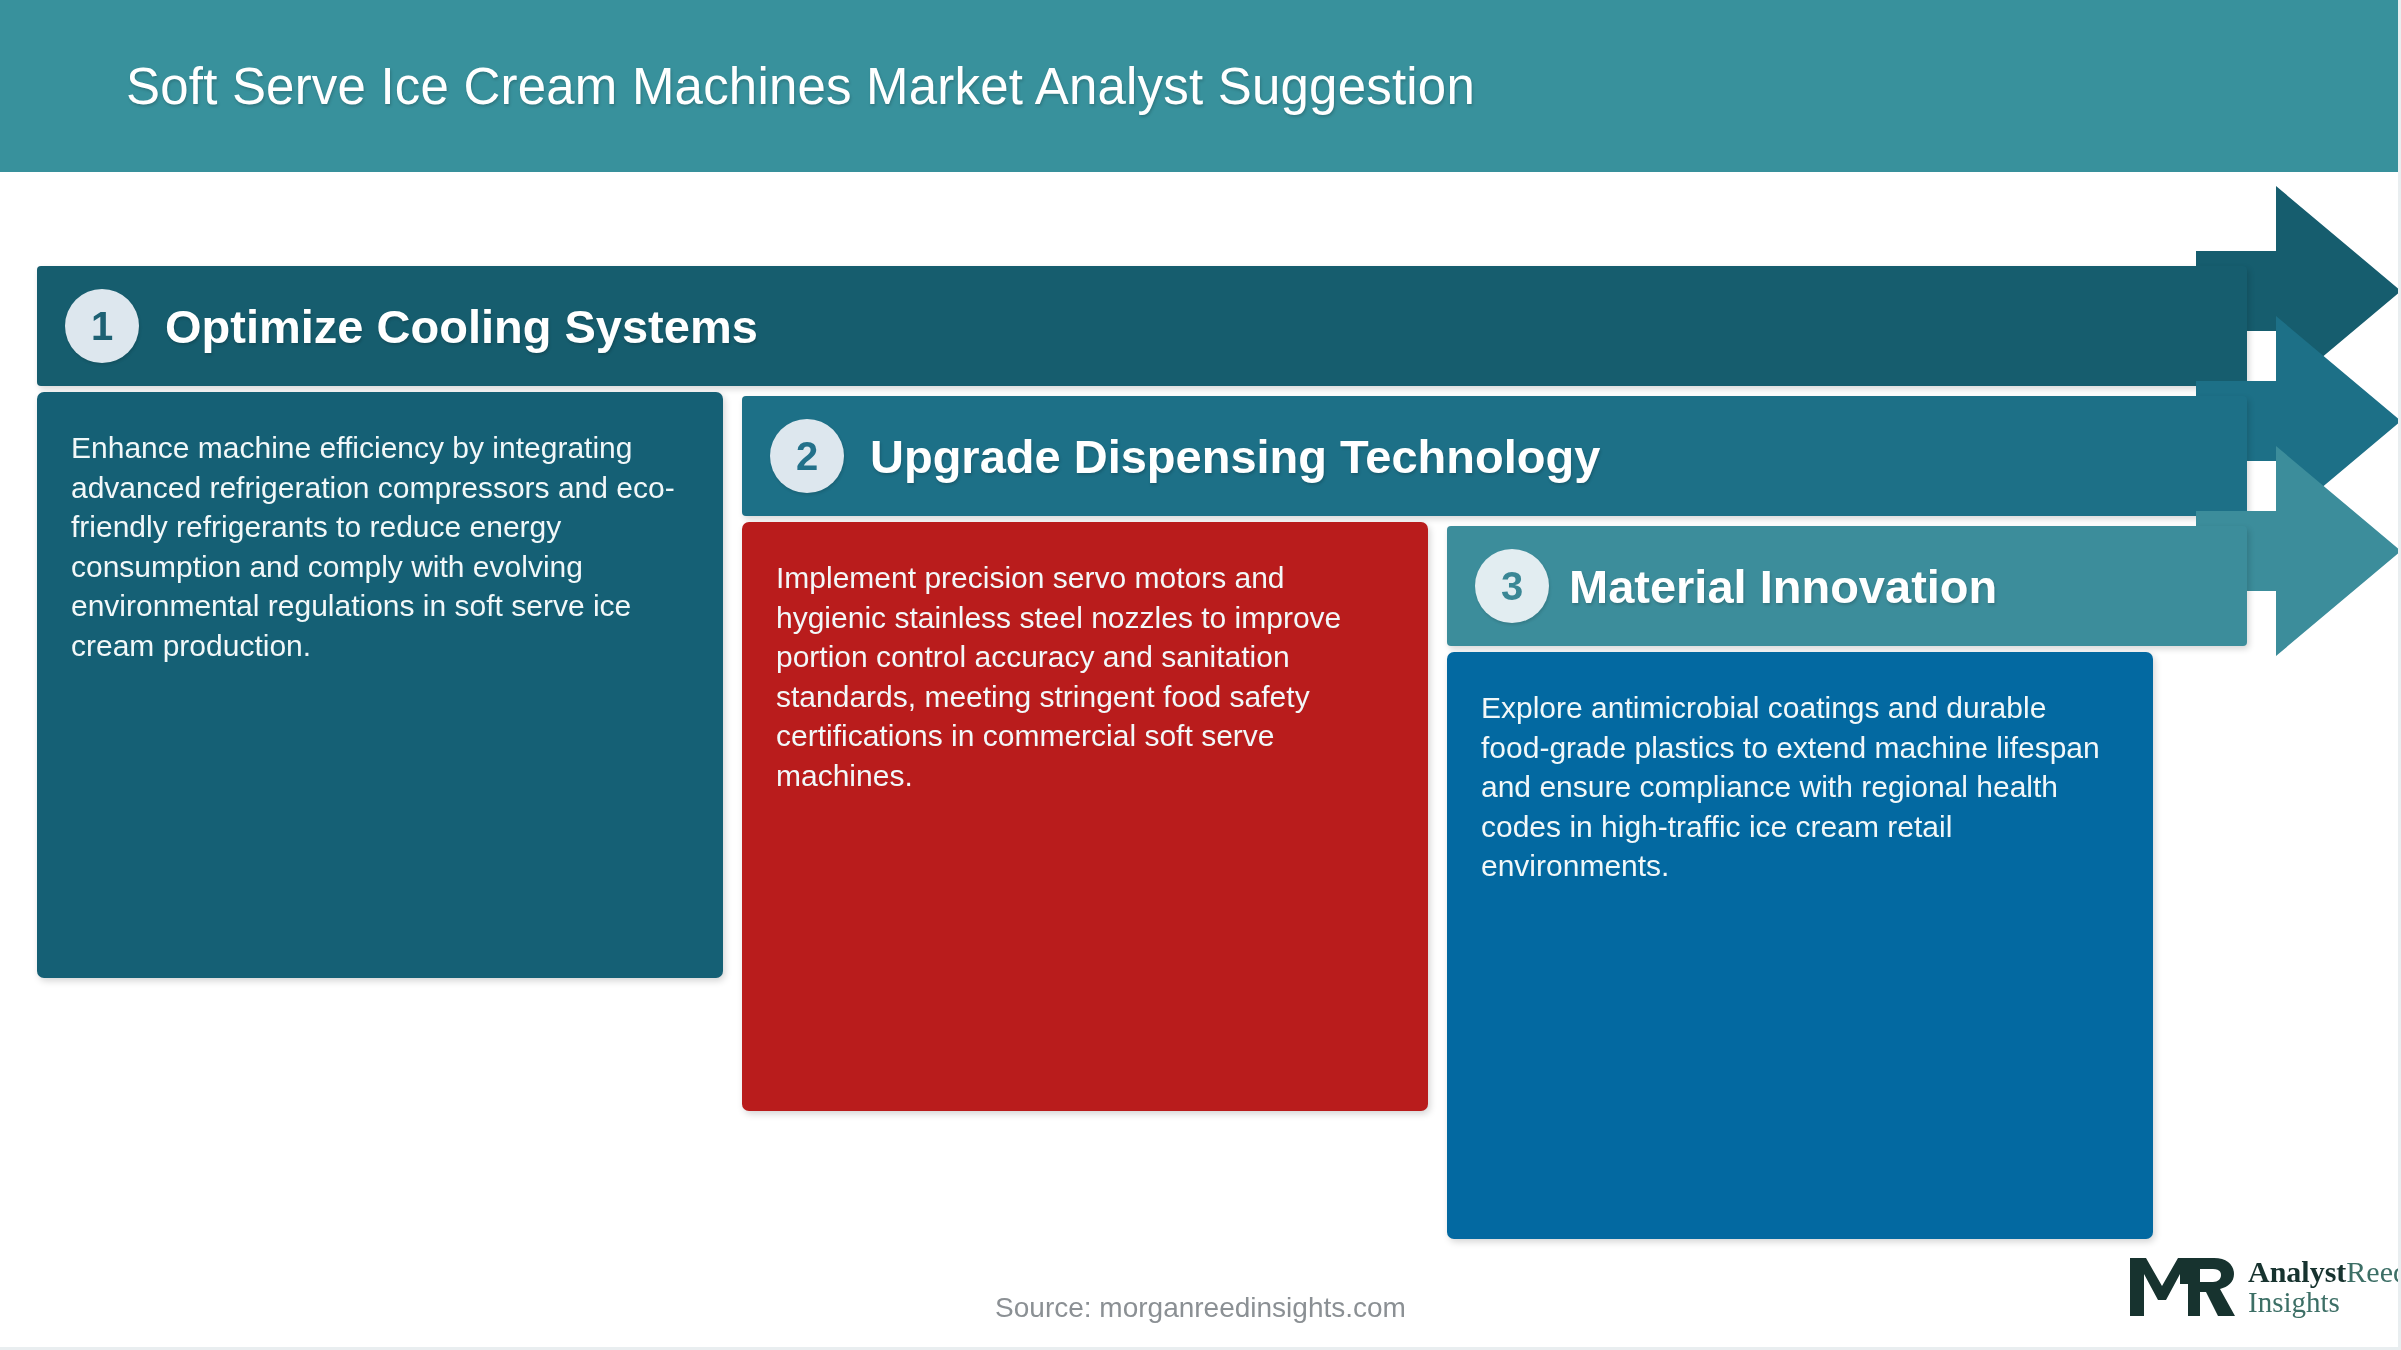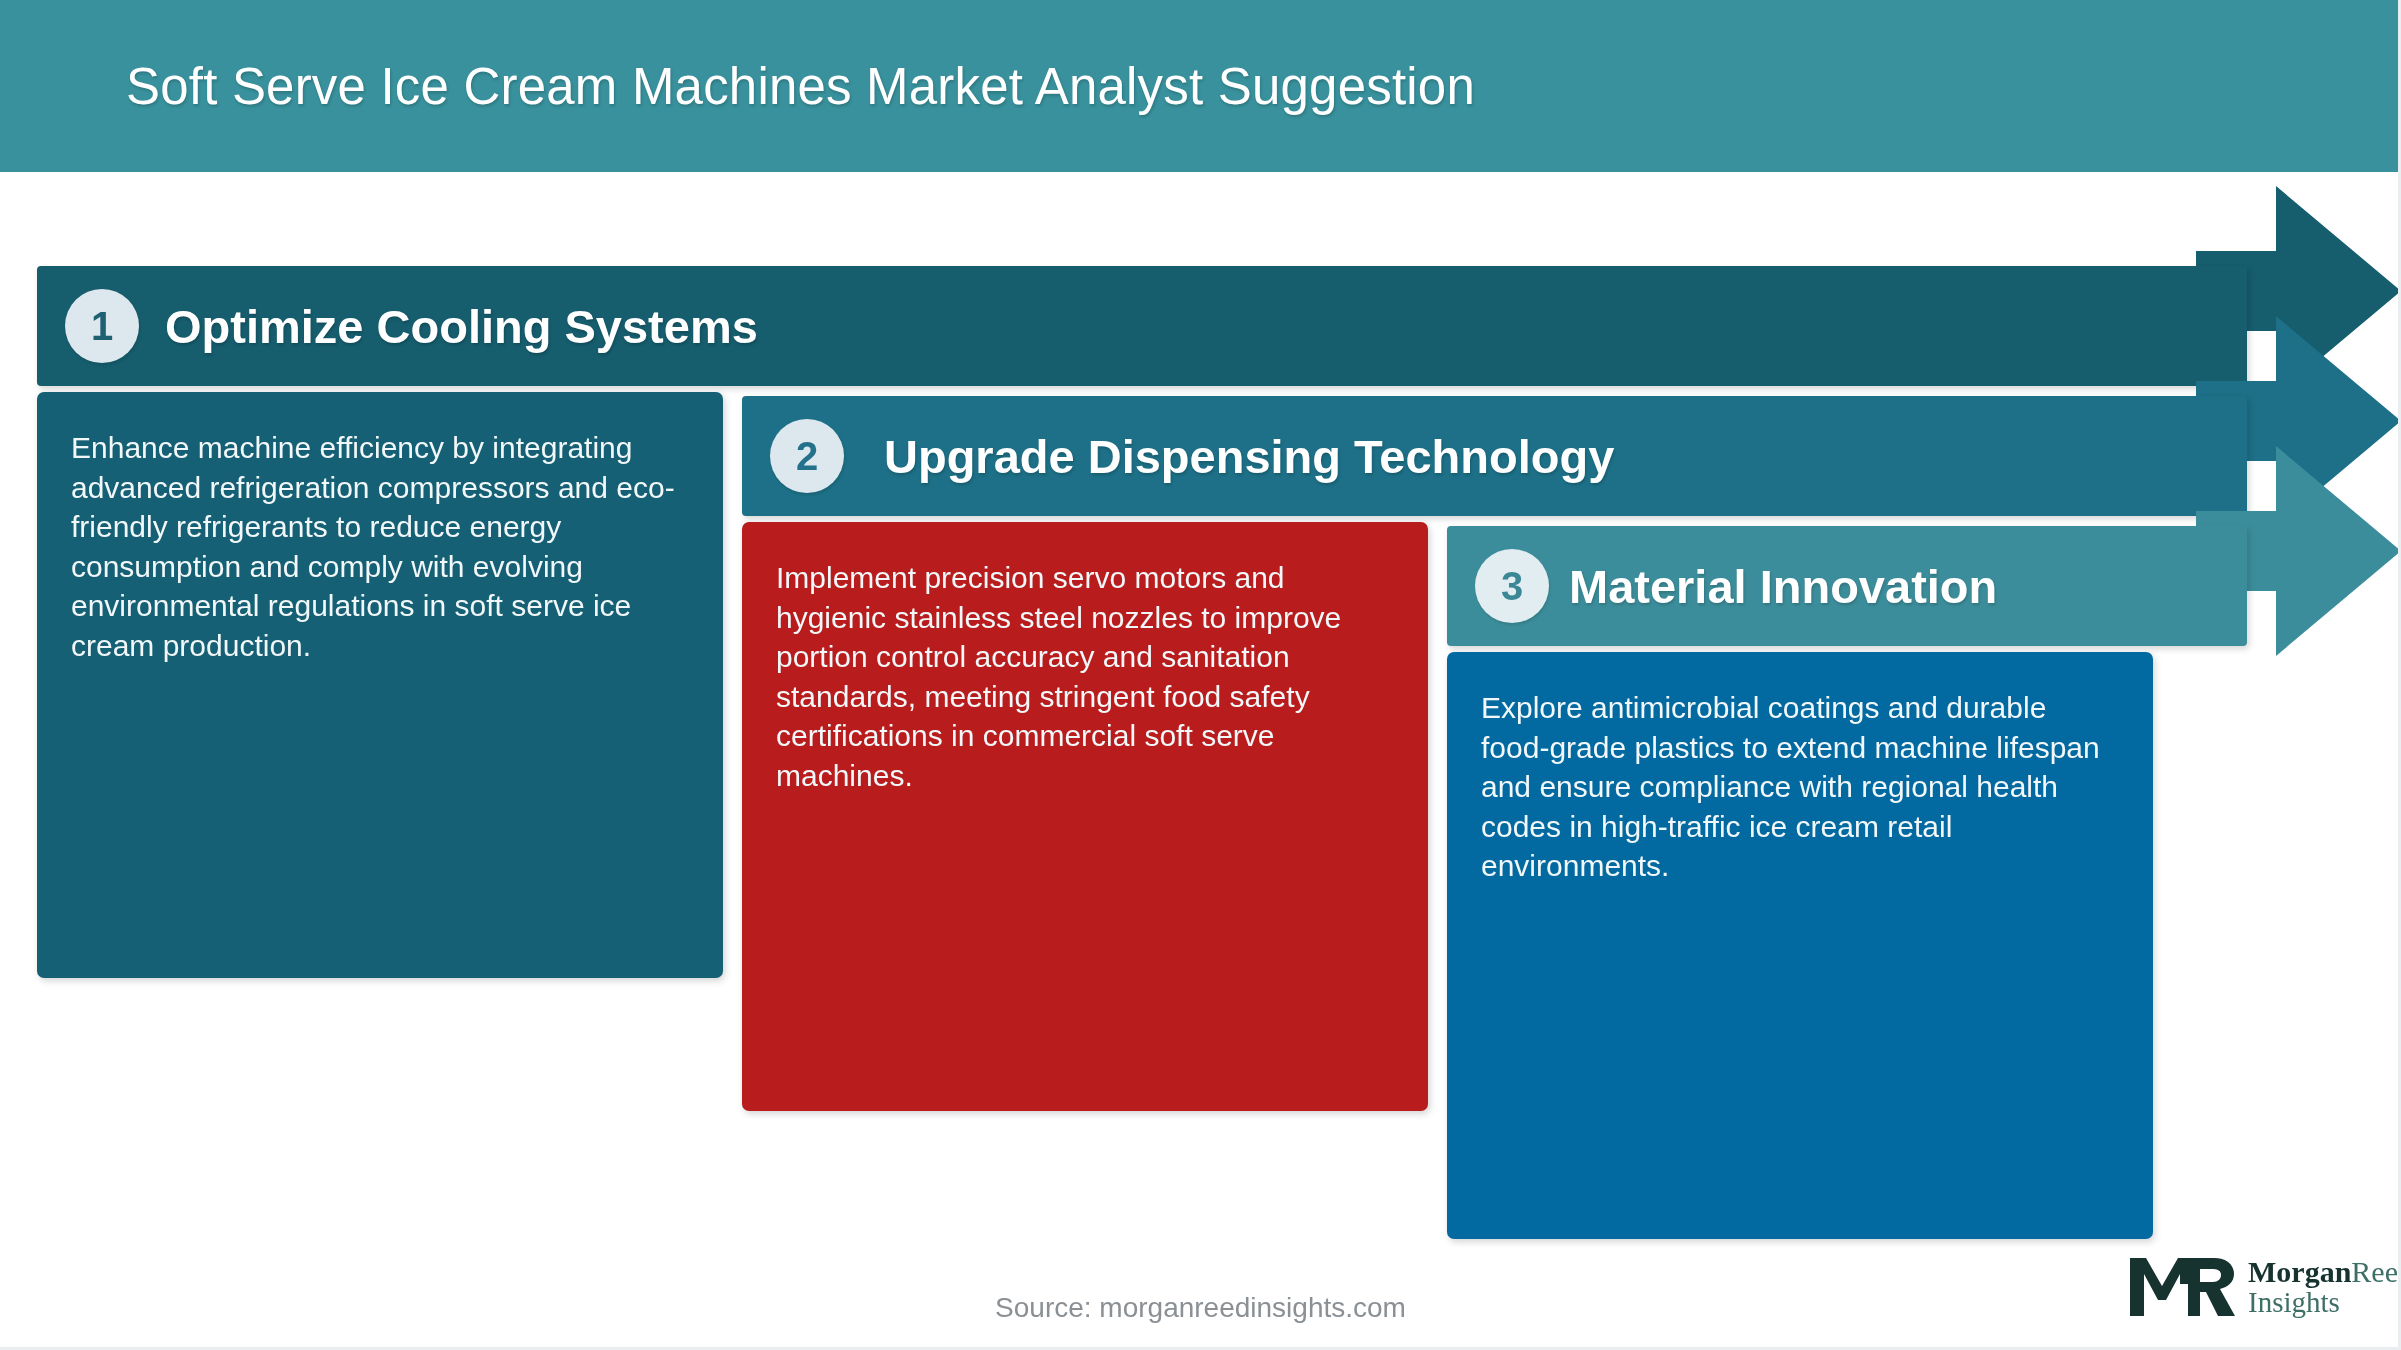--- a/index.html
+++ b/index.html
@@ -164,21 +164,21 @@
     <span class="card-text">Enhance machine efficiency by integrating advanced refrigeration compressors and eco-friendly refrigerants to reduce energy consumption and comply with evolving environmental regulations in soft serve ice cream production.</span>
   </div>
 
   <svg class="arrow-tip" style="left:2196px; top:316px; width:205px; height:210px;" viewBox="0 0 205 210">
     <path d="M0 65 L80 65 L80 0 L205 105 L80 210 L80 145 L0 145 Z" fill="#1d7087"></path>
   </svg>
   <div class="band" style="left:742px; top:396px; width:1505px; background:#1d7087; padding-left:28px;">
     <div class="band-badge" style="background:#dde7ee; color:#23718a;">
       <span>2</span>
     </div>
-    <div class="band-title" style="margin-left:40px;">Upgrade Dispensing Technology</div>
+    <div class="band-title" style="margin-left:26px;">Upgrade Dispensing Technology</div>
   </div>
   <div class="card" style="left:742px; top:522px; width:686px; height:589px; background:#b91c1c;">
     <span class="card-text">Implement precision servo motors and hygienic stainless steel nozzles to improve portion control accuracy and sanitation standards, meeting stringent food safety certifications in commercial soft serve machines.</span>
   </div>
 
   <svg class="arrow-tip" style="left:2196px; top:446px; width:205px; height:210px;" viewBox="0 0 205 210">
     <path d="M0 65 L80 65 L80 0 L205 105 L80 210 L80 145 L0 145 Z" fill="#3c8d9b"></path>
   </svg>
   <div class="band" style="left:1447px; top:526px; width:800px; background:#3c8d9b; padding-left:28px;">
     <div class="band-badge" style="background:#e2edf1; color:#3a8795;">
@@ -193,19 +193,19 @@
   <div class="source-note">Source: morganreedinsights.com</div>
 
   <div class="logo">
     <svg class="logo-mark" width="108" height="62" viewBox="0 0 108 62">
       <path d="M2 60 L2 2 L18 2 L34 30 L50 2 L64 2 L64 28 L52 28 L52 18 L38 44 L30 44 L16 18 L16 60 Z" fill="#17332f"></path>
       <path d="M60 2 L86 2 C99 2 106 9 106 18 C106 26 100 31 92 33 L107 60 L90 60 L78 36 L72 36 L72 60 L60 60 Z
                M72 13 L72 26 L85 26 C90 26 93 23 93 19 C93 15 90 13 85 13 Z" fill="#17332f"></path>
     </svg>
     <div class="logo-text">
       <div class="logo-line1">
-        <span class="logo-morgan">Morgan</span><span class="logo-reed">Reed</span>
+        <span class="logo-morgan">Analyst</span><span class="logo-reed">Reed</span>
       </div>
       <div class="logo-line2">Insights</div>
     </div>
   </div>
 
 </div>
 
 </body></html>

